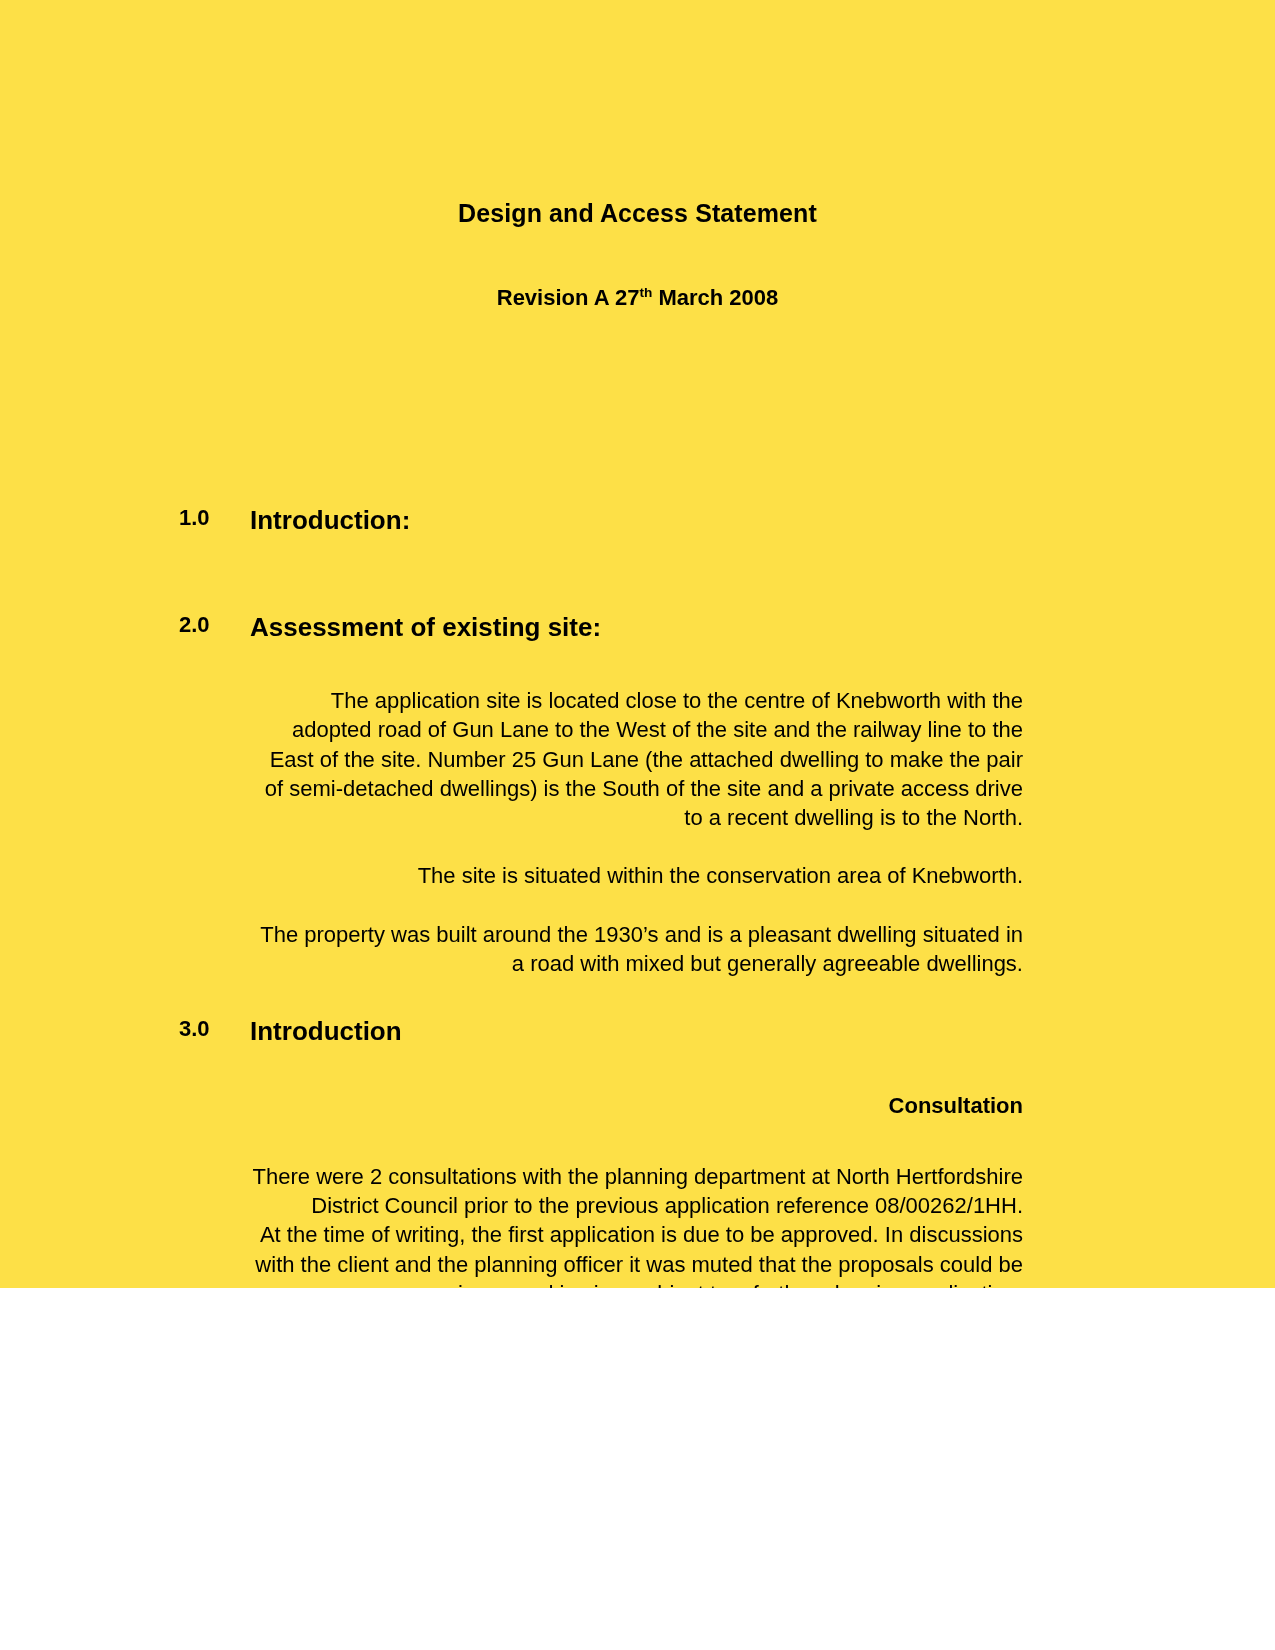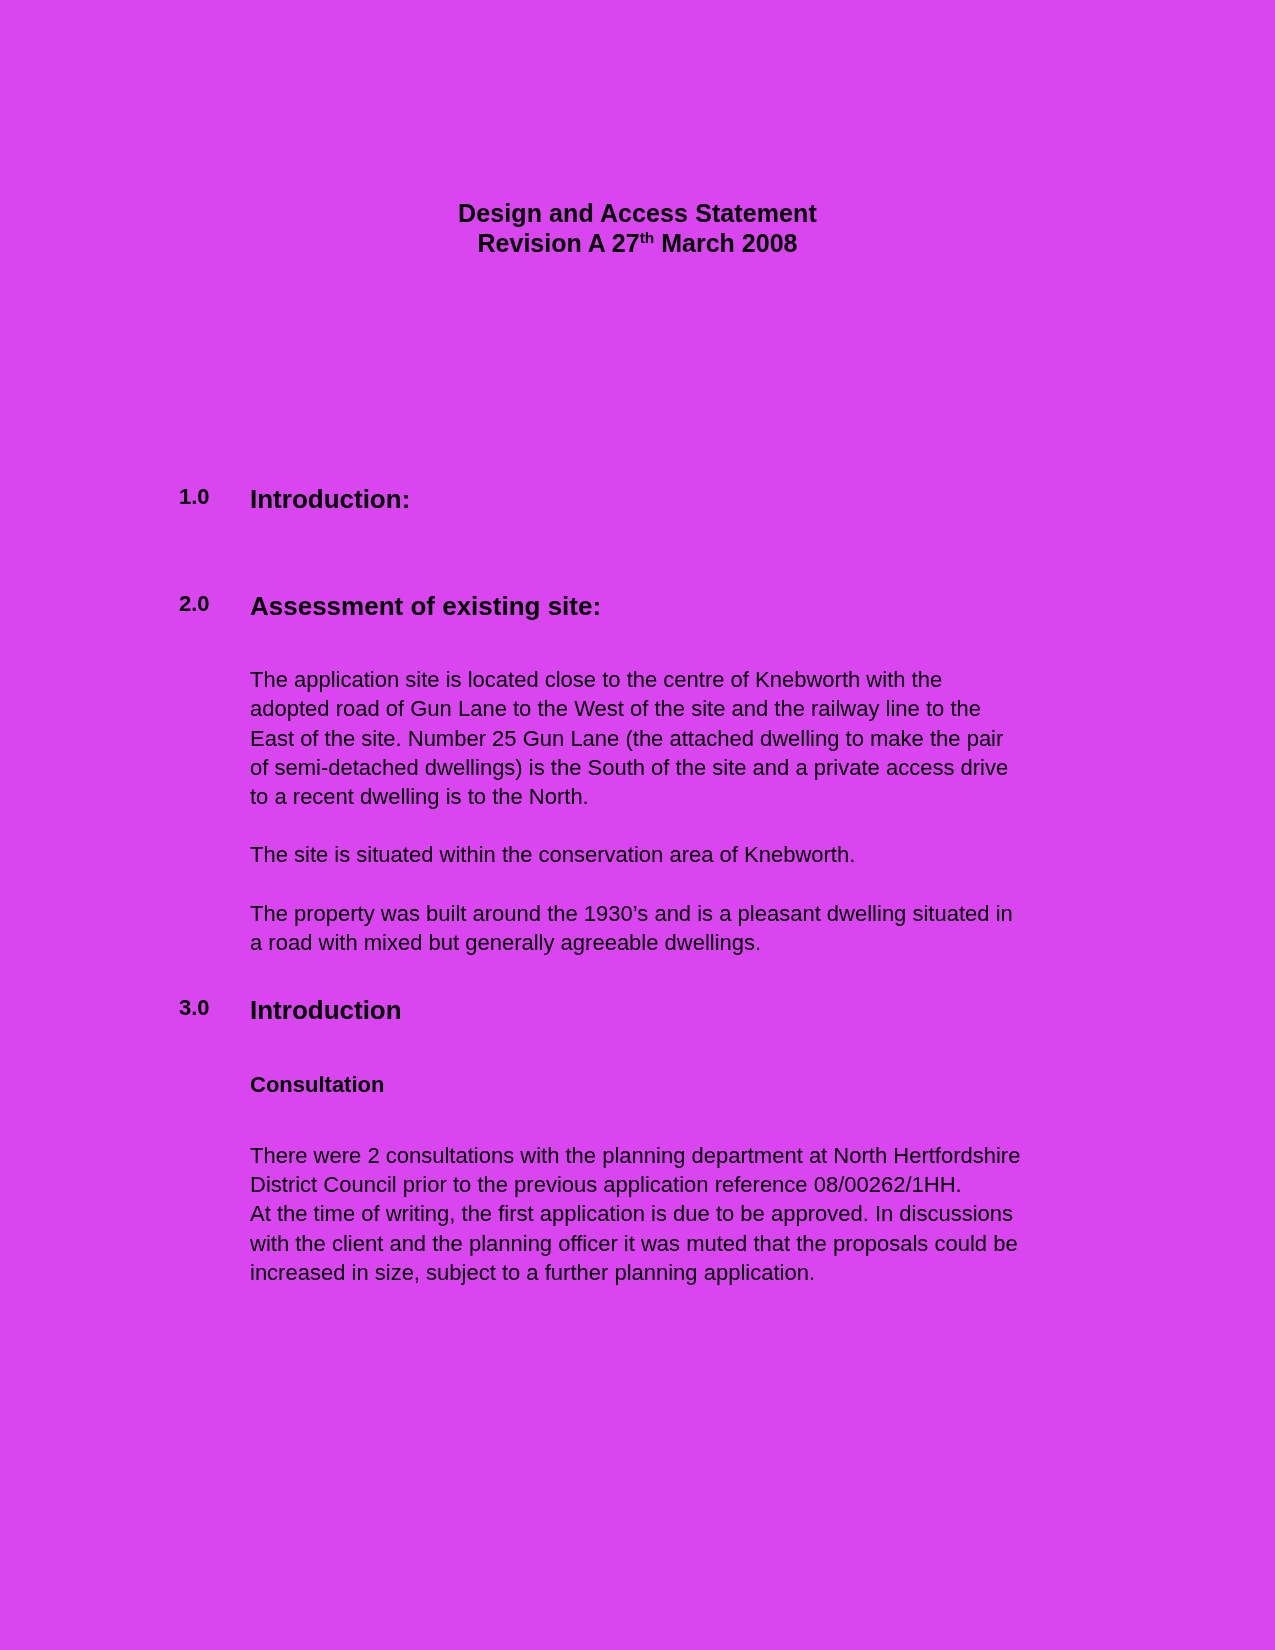--- a/index.html
+++ b/index.html
@@ -11,22 +11,22 @@
   body {
     width: 1275px;
     height: 1650px;
     font-family: "Liberation Sans", sans-serif;
     color: #000000;
     -webkit-font-smoothing: antialiased;
   }
   .page {
     position: relative;
     width: 1275px;
-    height: 1650px;
-    background: #d946ef;
+    height: 1288px;
+    background: #fde047;
     box-sizing: border-box;
     padding: 6px;
     overflow: hidden;
   }
 
   
   .title-block {
     position: absolute;
     left: 0;
     top: 198px;
@@ -44,35 +44,36 @@
     margin-top: 69px;
   }
   .subtitle-line {
     font-size: 25px;
     font-weight: bold;
     line-height: 1.28;
     margin: 0;
     white-space: nowrap;
   }
   .revision-line {
-    font-size: 25px;
+    margin-top: 57px;
+    font-size: 22px;
     font-weight: bold;
     line-height: 1.2;
   }
   .revision-line sup {
     font-size: 0.62em;
     vertical-align: super;
     line-height: 0;
   }
 
   
   .content {
     position: absolute;
     left: 0;
-    top: 482px;
+    top: 503px;
     width: 1275px;
   }
 
   .sec-row {
     display: flex;
     align-items: flex-start;
     padding-left: 179px;
   }
   .sec-num {
     width: 71px;
@@ -93,20 +94,21 @@
   .heading-row { margin-bottom: 0; }
 
   .para {
     margin: 0;
     font-size: 22px;
     line-height: 1.33;
   }
   .indent-block {
     padding-left: 250px;
     max-width: 773px;
+    text-align: right;
   }
   .gap-md { height: 29px; }
   .gap-lg { height: 36px; }
   .gap-xl { height: 42px; }
 </style>
 </head>
 <body>
 
 <div class="page">
 

